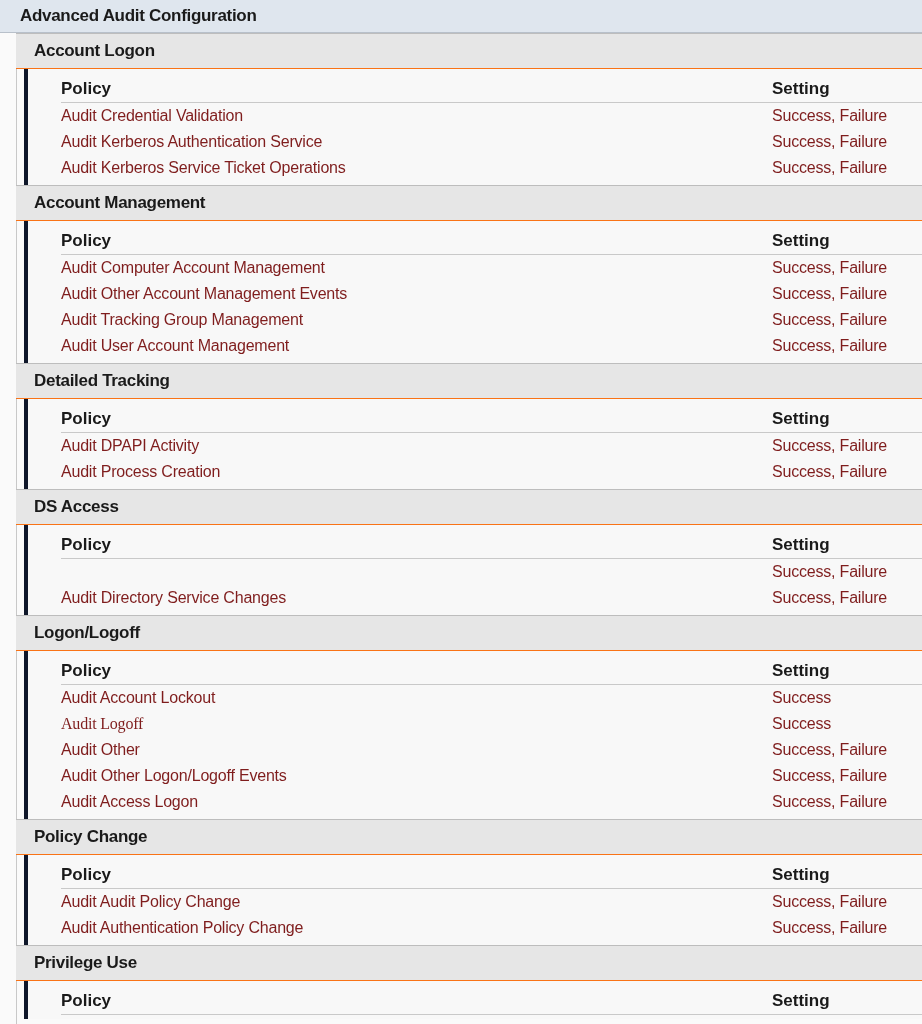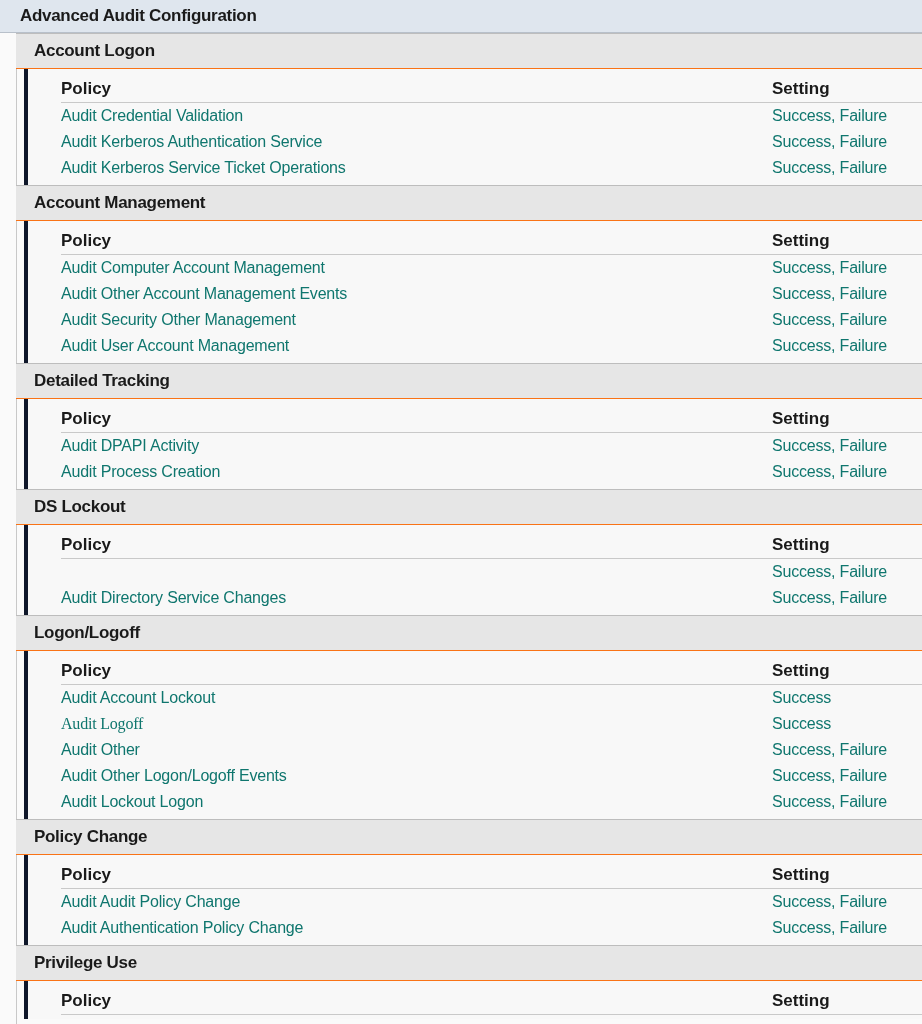--- a/index.html
+++ b/index.html
@@ -8,21 +8,21 @@
   .top { position:absolute; left:0; top:0; width:922px; height:33px; background:#dfe6ee;
          border-bottom:1px solid #b8c0ca; box-sizing:border-box; }
   .top span { position:absolute; left:20px; top:6px; font-size:17px; font-weight:bold; letter-spacing:-0.3px; }
   .vline { position:absolute; left:16px; top:33px; width:1px; height:991px; background:#c8c8c8; }
   .sec-head { position:absolute; left:16px; width:906px; height:36px; background:#e6e6e6;
               border-top:1px solid #bdbdbd; border-bottom:1px solid #f97316; box-sizing:border-box; }
   .sec-head span { position:absolute; left:18px; top:7px; font-size:17px; font-weight:bold; letter-spacing:-0.3px; }
   .sec-body { position:absolute; left:24px; width:898px; background:#f8f8f8; border-left:4px solid #0f172a; }
   .colh { position:absolute; font-size:17px; font-weight:bold; }
   .hline { position:absolute; left:33px; width:865px; height:1px; background:#c9c9c9; }
-  .cell { position:absolute; font-size:16px; color:#0f766e; letter-spacing:-0.2px; white-space:nowrap; }
+  .cell { position:absolute; font-size:16px; color:#7f1d1d; letter-spacing:-0.2px; white-space:nowrap; }
 </style>
 </head>
 <body>
 
 <div class="top">
   <span>Advanced Audit Configuration</span>
 </div>
 <div class="vline"></div>
 <div id="content">
     <div class="sec-head" style="top: 33px;">
@@ -54,21 +54,21 @@
       <div class="hline" style="top: 33px;"></div>
       <div style="position: absolute; left: 0px; top: 36px; width: 898px; height: 26px;">
         <div class="cell" style="left: 33px; top: 2px;">Audit Computer Account Management</div>
         <div class="cell" style="left: 744px; top: 2px;">Success, Failure</div>
       </div>
       <div style="position: absolute; left: 0px; top: 62px; width: 898px; height: 26px;">
         <div class="cell" style="left: 33px; top: 2px;">Audit Other Account Management Events</div>
         <div class="cell" style="left: 744px; top: 2px;">Success, Failure</div>
       </div>
       <div style="position: absolute; left: 0px; top: 88px; width: 898px; height: 26px;">
-        <div class="cell" style="left: 33px; top: 2px;">Audit Security Other Management</div>
+        <div class="cell" style="left: 33px; top: 2px;">Audit Tracking Group Management</div>
         <div class="cell" style="left: 744px; top: 2px;">Success, Failure</div>
       </div>
       <div style="position: absolute; left: 0px; top: 114px; width: 898px; height: 26px;">
         <div class="cell" style="left: 33px; top: 2px;">Audit User Account Management</div>
         <div class="cell" style="left: 744px; top: 2px;">Success, Failure</div>
       </div>
     </div>
     <div class="sec-head" style="top: 363px;">
       <span>Detailed Tracking</span>
     </div>
@@ -79,21 +79,21 @@
       <div style="position: absolute; left: 0px; top: 36px; width: 898px; height: 26px;">
         <div class="cell" style="left: 33px; top: 2px;">Audit DPAPI Activity</div>
         <div class="cell" style="left: 744px; top: 2px;">Success, Failure</div>
       </div>
       <div style="position: absolute; left: 0px; top: 62px; width: 898px; height: 26px;">
         <div class="cell" style="left: 33px; top: 2px;">Audit Process Creation</div>
         <div class="cell" style="left: 744px; top: 2px;">Success, Failure</div>
       </div>
     </div>
     <div class="sec-head" style="top: 489px;">
-      <span>DS Lockout</span>
+      <span>DS Access</span>
     </div>
     <div class="sec-body" style="top: 525px; height: 90px;">
       <div class="colh" style="left: 33px; top: 10px;">Policy</div>
       <div class="colh" style="left: 744px; top: 10px;">Setting</div>
       <div class="hline" style="top: 33px;"></div>
       <div style="position: absolute; left: 0px; top: 36px; width: 898px; height: 26px;">
         <div class="cell" style="left: 744px; top: 2px;">Success, Failure</div>
       </div>
       <div style="position: absolute; left: 0px; top: 62px; width: 898px; height: 26px;">
         <div class="cell" style="left: 33px; top: 2px;">Audit Directory Service Changes</div>
@@ -117,21 +117,21 @@
       </div>
       <div style="position: absolute; left: 0px; top: 88px; width: 898px; height: 26px;">
         <div class="cell" style="left: 33px; top: 2px;">Audit Other</div>
         <div class="cell" style="left: 744px; top: 2px;">Success, Failure</div>
       </div>
       <div style="position: absolute; left: 0px; top: 114px; width: 898px; height: 26px;">
         <div class="cell" style="left: 33px; top: 2px;">Audit Other Logon/Logoff Events</div>
         <div class="cell" style="left: 744px; top: 2px;">Success, Failure</div>
       </div>
       <div style="position: absolute; left: 0px; top: 140px; width: 898px; height: 26px;">
-        <div class="cell" style="left: 33px; top: 2px;">Audit Lockout Logon</div>
+        <div class="cell" style="left: 33px; top: 2px;">Audit Access Logon</div>
         <div class="cell" style="left: 744px; top: 2px;">Success, Failure</div>
       </div>
     </div>
     <div class="sec-head" style="top: 819px;">
       <span>Policy Change</span>
     </div>
     <div class="sec-body" style="top: 855px; height: 90px;">
       <div class="colh" style="left: 33px; top: 10px;">Policy</div>
       <div class="colh" style="left: 744px; top: 10px;">Setting</div>
       <div class="hline" style="top: 33px;"></div>

